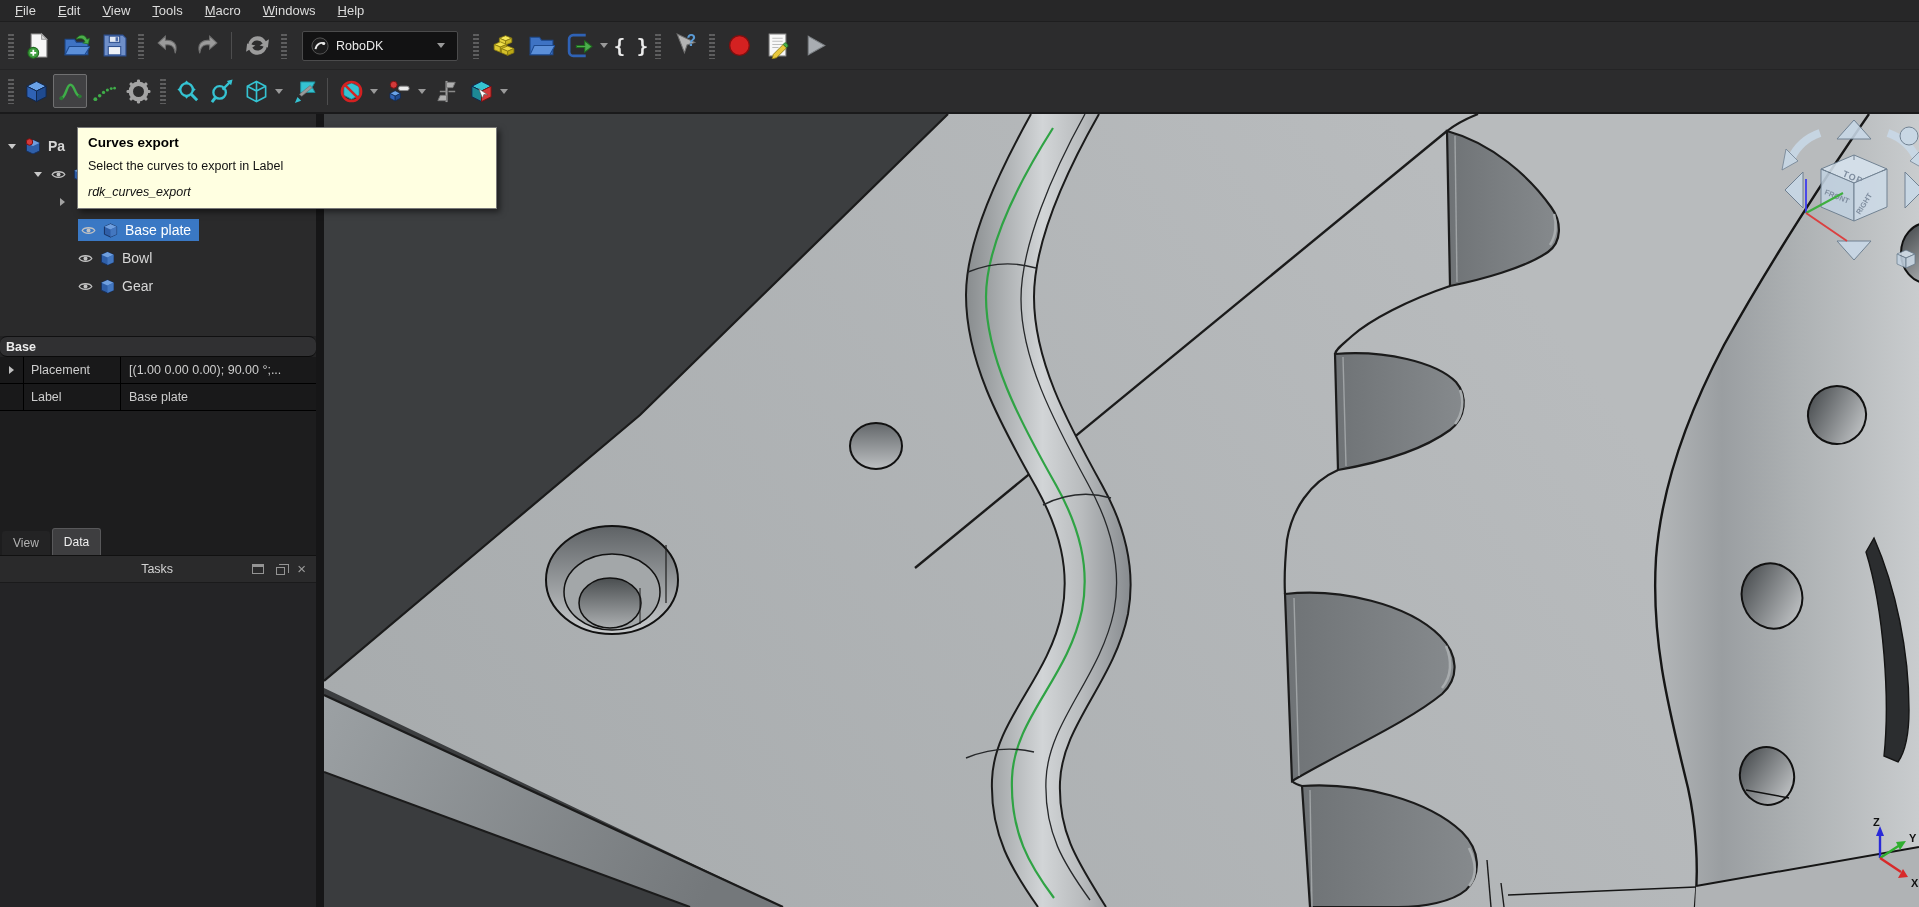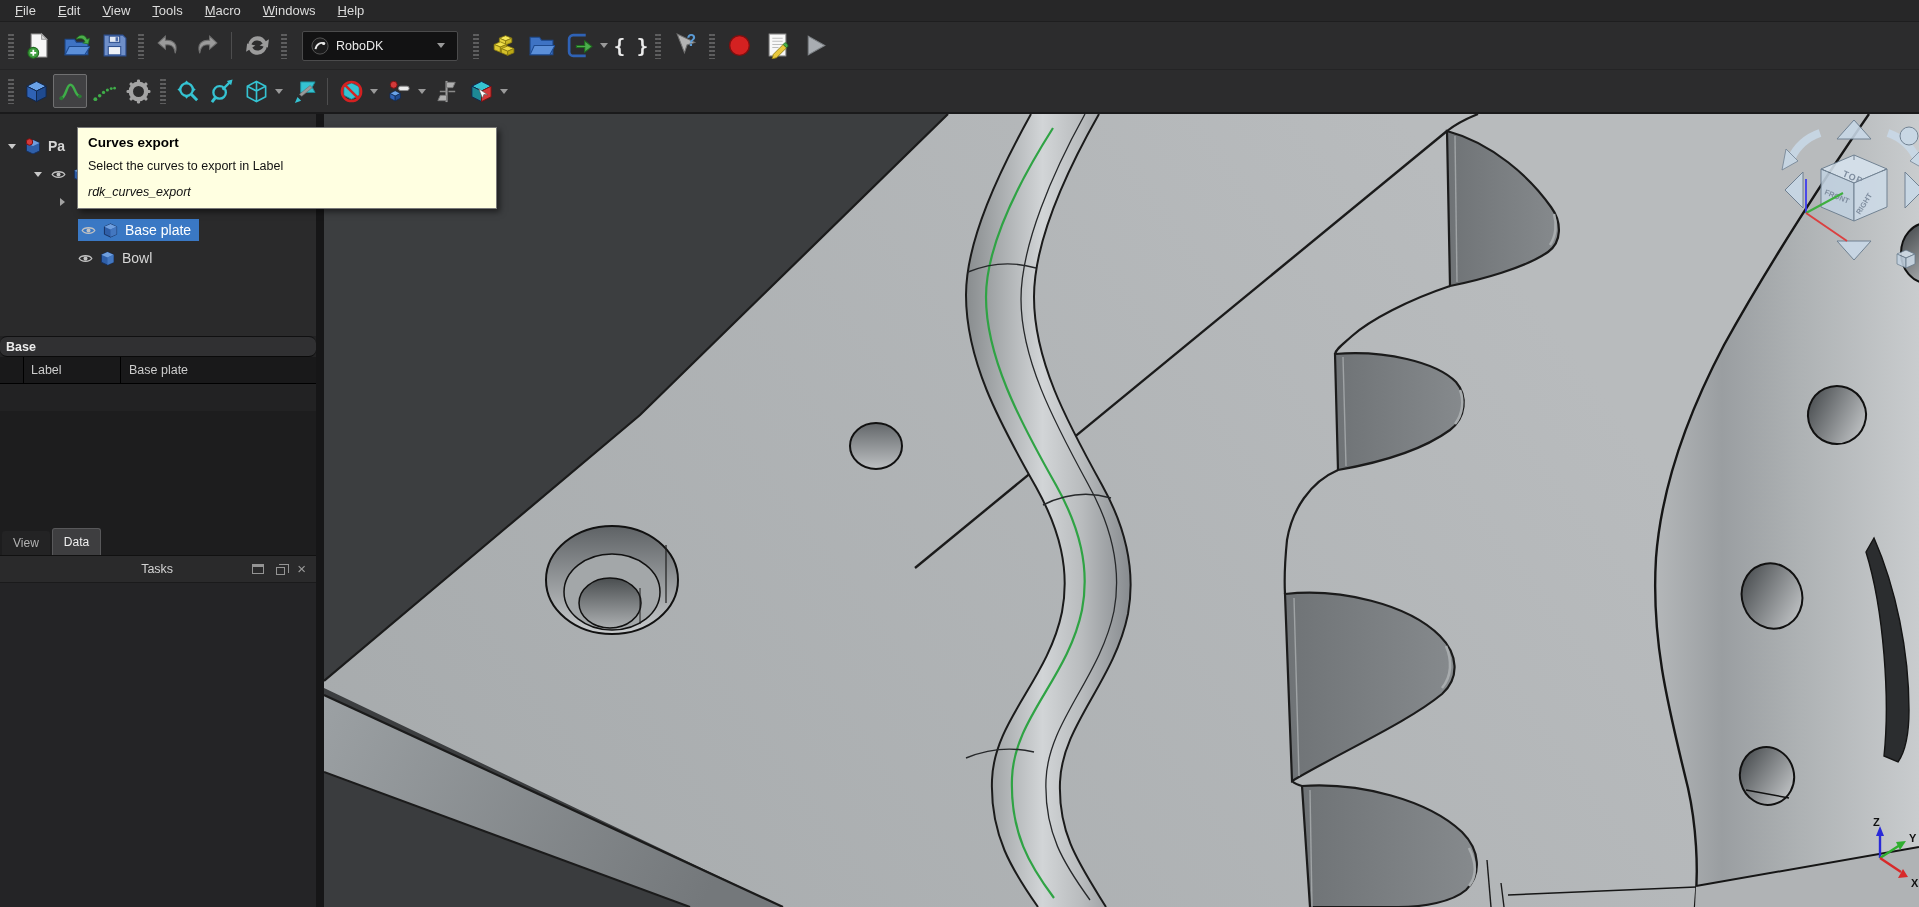--- a/index.html
+++ b/index.html
@@ -410,24 +410,47 @@
             </span>
             <span class="ticon">
               <svg viewBox="0 0 16 16" width="15" height="15">
                 <path d="M8 1l6.5 3v8L8 15l-6.5-3V4z" fill="#2f5fa8" stroke="#16305e"></path>
                 <path d="M8 1L1.5 4 8 7l6.5-3z" fill="#6f9fdf"></path>
                 <path d="M8 7v8l6.5-3V4z" fill="#4377c0"></path>
               </svg>
             </span>
             <span class="tlabel">Bowl</span>
           </div>
+          <div class="trow" style="padding-left: 78px;">
+            <span class="ticon">
+              <svg viewBox="0 0 15 11" width="15" height="11">
+                <path d="M1.2 5.5C3.2 1.8 11.8 1.8 13.8 5.5 11.8 9.2 3.2 9.2 1.2 5.5z" fill="none" stroke="#c2c2c2" stroke-width="1.3"></path>
+                <circle cx="7.5" cy="5.5" r="2" fill="#c2c2c2"></circle>
+              </svg>
+            </span>
+            <span class="ticon">
+              <svg viewBox="0 0 16 16" width="15" height="15">
+                <path d="M8 1l6.5 3v8L8 15l-6.5-3V4z" fill="#2f5fa8" stroke="#16305e"></path>
+                <path d="M8 1L1.5 4 8 7l6.5-3z" fill="#6f9fdf"></path>
+                <path d="M8 7v8l6.5-3V4z" fill="#4377c0"></path>
+              </svg>
+            </span>
+            <span class="tlabel">Gear</span>
+          </div>
         </div>
 
       <div class="prop-header">Base</div>
       <div class="prop-rows" id="proprows">
+          <div class="prow">
+            <span class="pexp">
+              <span class="tr"></span>
+            </span>
+            <span class="pname">Placement</span>
+            <span class="pval">[(1.00 0.00 0.00); 90.00 °;...</span>
+          </div>
           <div class="prow">
             <span class="pexp"></span>
             <span class="pname">Label</span>
             <span class="pval">Base plate</span>
           </div>
         </div>
       <div class="prop-space"></div>
 
       <div class="tabs">
         <div class="tab">View</div>

